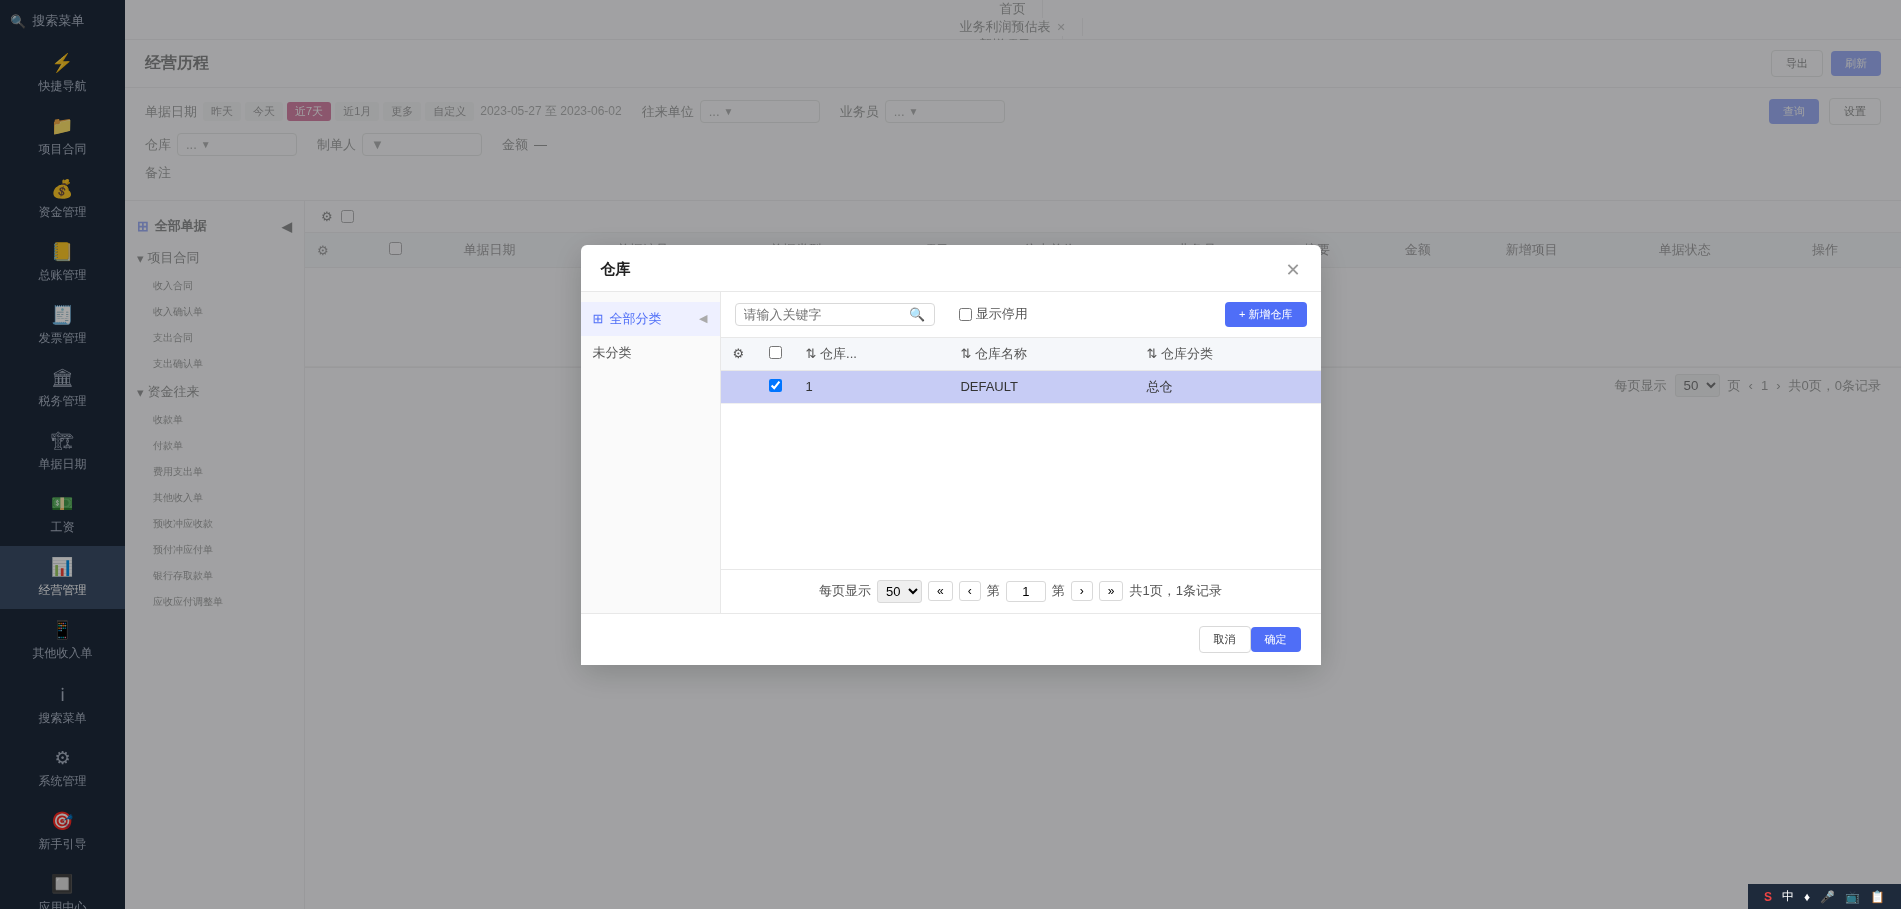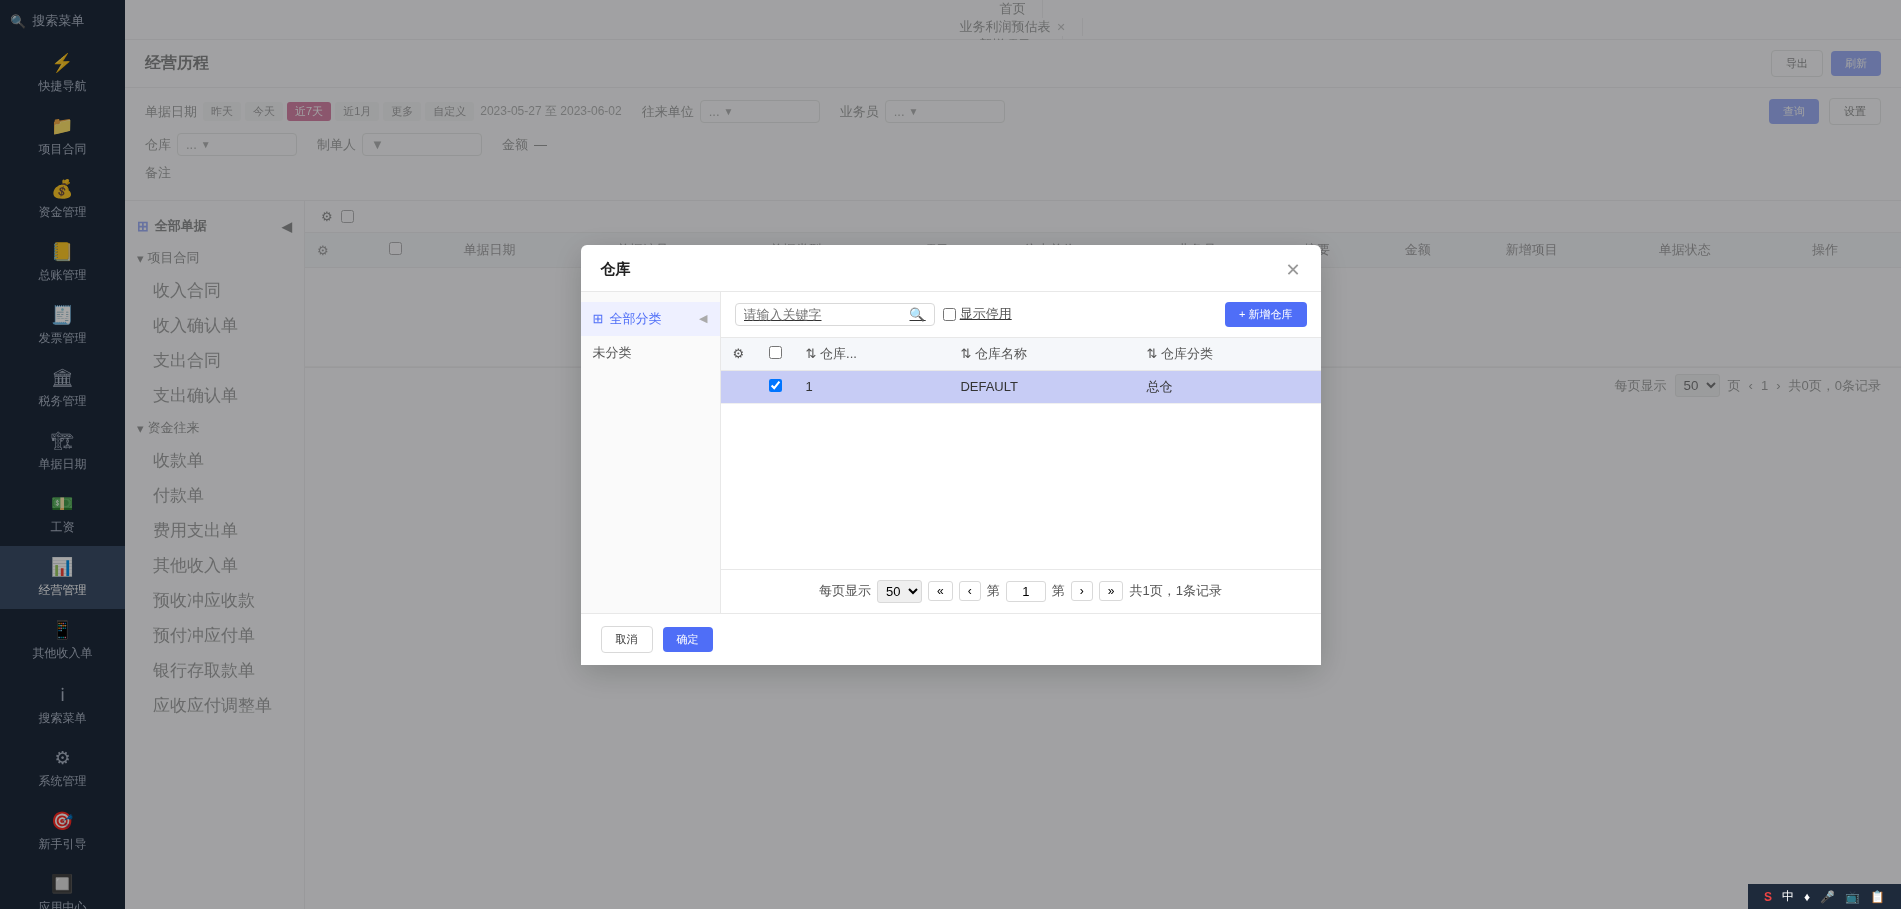--- a/index.html
+++ b/index.html
@@ -70,21 +70,21 @@
       flex: 1; display: flex; background: #f0f2f5; overflow: hidden;
     }
 
     
     .sub-nav {
       width: 180px; background: #fff; border-right: 1px solid #e8e8e8; padding: 8px 0; overflow-y: auto;
     }
     .sub-nav-header { display: flex; align-items: center; padding: 8px 12px; font-weight: bold; font-size: 13px; gap: 6px; }
     .sub-nav-group { }
     .sub-nav-group-title { display: flex; align-items: center; padding: 6px 12px; cursor: pointer; font-size: 13px; color: #444; gap: 4px; }
-    .sub-nav-item { padding: 6px 12px 6px 28px; cursor: pointer; font-size: 17px; color: #555; }
+    .sub-nav-item { padding: 6px 12px 6px 28px; cursor: pointer; font-size: 10px; color: #555; }
 
     
     .table-area { flex: 1; background: #fff; overflow: auto; padding: 0; }
     .table-toolbar { display: flex; align-items: center; justify-content: space-between; padding: 8px 16px; border-bottom: 1px solid #e8e8e8; }
     .table-toolbar-left { display: flex; gap: 8px; align-items: center; }
 
     table { width: 100%; border-collapse: collapse; font-size: 13px; }
     th { background: #f5f7fa; color: #555; font-weight: normal; padding: 8px 12px; text-align: left; border-bottom: 1px solid #e8e8e8; white-space: nowrap; }
     td { padding: 8px 12px; border-bottom: 1px solid #f0f0f0; color: #333; }
 
@@ -115,21 +115,21 @@
       font-size: 13px; color: #555;
     }
     .modal-tree-item.active { background: #eef0ff; color: #4f6ef7; }
 
     
     .modal-right { flex: 1; display: flex; flex-direction: column; padding: 0; }
     .modal-toolbar {
       display: flex; align-items: center; justify-content: space-between;
       padding: 10px 14px; border-bottom: 1px solid #e8e8e8;
     }
-    .modal-toolbar-left { display: flex; align-items: center; gap: 8px; text-decoration: underline; }
+    .modal-toolbar-left { display: flex; align-items: center; gap: 24px; }
     .modal-search {
       display: flex; align-items: center; border: 1px solid #d9d9d9; border-radius: 4px;
       padding: 3px 8px; gap: 6px; background: #fff;
     }
     .modal-search input { border: none; outline: none; font-size: 13px; width: 160px; color: #333; }
     .modal-checkbox { display: flex; align-items: center; gap: 4px; font-size: 13px; color: #555; }
 
     
     .modal-table-wrap { flex: 1; overflow: auto; }
     .modal-table { width: 100%; border-collapse: collapse; font-size: 13px; }
@@ -139,22 +139,22 @@
 
     .modal-pagination {
       display: flex; align-items: center; justify-content: center;
       padding: 10px 14px; border-top: 1px solid #e8e8e8; gap: 6px; font-size: 13px; color: #555;
     }
     .page-btn { padding: 2px 8px; border: 1px solid #d9d9d9; border-radius: 3px; cursor: pointer; background: #fff; font-size: 12px; }
     .page-input { width: 40px; text-align: center; border: 1px solid #d9d9d9; border-radius: 3px; padding: 2px 4px; font-size: 13px; }
     .page-select { border: 1px solid #d9d9d9; border-radius: 3px; padding: 2px 4px; font-size: 13px; }
 
     .modal-footer {
-      display: flex; align-items: center; 
-      padding: 12px 20px; border-top: 1px solid #e8e8e8; gap: 10px;
+      display: flex; align-items: center; justify-content: flex-end;
+      padding: 12px 20px; border-top: 1px solid #e8e8e8; 
       background: #fff;
     }
 
     
     .bottom-bar {
       background: #fff; border-top: 1px solid #e8e8e8;
       display: flex; align-items: center; justify-content: flex-end;
       padding: 6px 20px; font-size: 13px; color: #555; gap: 8px;
     }
 

